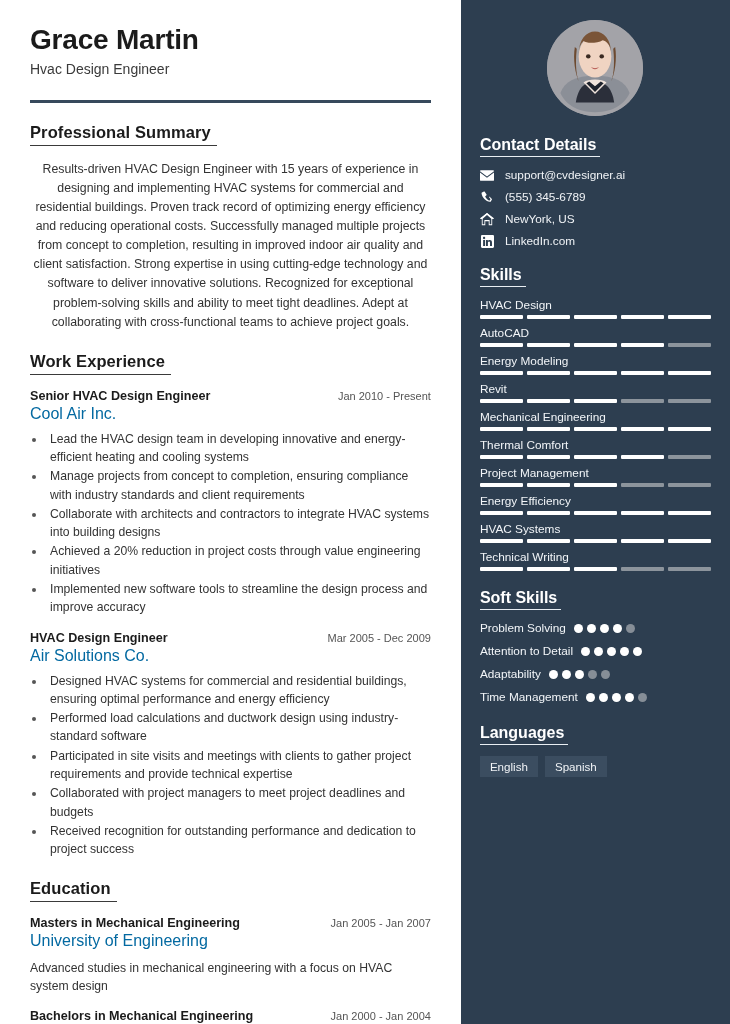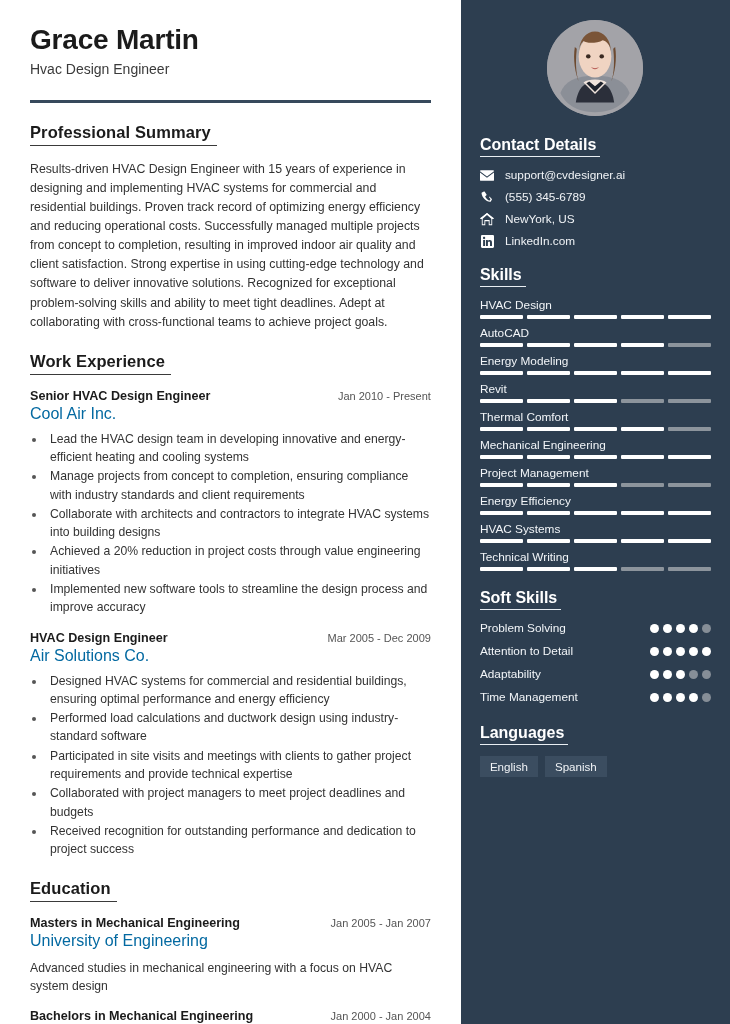--- a/index.html
+++ b/index.html
@@ -24,21 +24,21 @@
 
   .section { margin-top:20px; }
   .section-title {
     font-size:16.5px; font-weight:bold; color:#1b1b1b;
     display:inline-block; padding-bottom:3px; padding-right:6px;
     border-bottom:1.5px solid #3a3a3a; letter-spacing:0.1px;
   }
 
   .summary {
     font-size:12.3px; line-height:1.55; color:#333;
-    margin-top:14px; text-align:left;
+    margin-top:14px; text-align:center;
   }
 
   .entry { margin-top:14px; }
   .entry-head { display:flex; justify-content:space-between; align-items:baseline; }
   .entry-role { font-size:12.6px; font-weight:bold; color:#1b1b1b; }
   .entry-date { font-size:11px; color:#555; white-space:nowrap; padding-left:10px; }
   .entry-org { font-size:16px; color:#0369a1; margin-top:2px; }
 
   ul.bullets { margin:7px 0 0 16px; }
   ul.bullets li { font-size:12.2px; line-height:1.5; color:#333; margin-bottom:1px; padding-left:4px; }
@@ -69,21 +69,21 @@
   .contact-ico { width:15px; flex:0 0 15px; display:flex; align-items:center; justify-content:center; }
   .contact-ico svg { fill:#ffffff; display:block; }
   .contact-text { font-size:11.8px; color:#f0f3f6; }
 
   .skill { margin-bottom:7px; }
   .skill-name { font-size:11.8px; color:#f2f5f8; margin-bottom:3px; }
   .bar { display:flex; gap:4px; }
   .seg { height:4px; flex:1 1 0; border-radius:1px; background:#8c949c; }
   .seg.on { background:#ffffff; }
 
-  .soft { display:flex; align-items:flex-start; justify-content:space-between; margin-bottom:7px; gap:8px; }
+  .soft { display:flex; align-items:flex-start; margin-bottom:7px; gap:8px; }
   .soft-name { font-size:11.8px; color:#f2f5f8; line-height:1.35; max-width:120px; }
   .dots { display:flex; gap:4px; padding-top:3px; flex:0 0 auto; }
   .dot { width:9px; height:9px; border-radius:50%; background:#868e97; }
   .dot.on { background:#ffffff; }
 
   .langs { display:flex; flex-wrap:wrap; gap:7px; }
   .lang {
     font-size:11.6px; color:#f0f3f6; background:#3b4d60;
     padding:4px 10px; border-radius:0;
   }
@@ -269,37 +269,37 @@
             <div class="skill-name">Revit</div>
             <div class="bar">
               <span class="seg on"></span>
               <span class="seg on"></span>
               <span class="seg on"></span>
               <span class="seg"></span>
               <span class="seg"></span>
             </div>
           </div>
           <div class="skill">
+            <div class="skill-name">Mechanical Engineering</div>
+            <div class="bar">
+              <span class="seg on"></span>
+              <span class="seg on"></span>
+              <span class="seg on"></span>
+              <span class="seg on"></span>
+              <span class="seg on"></span>
+            </div>
+          </div>
+          <div class="skill">
             <div class="skill-name">Thermal Comfort</div>
             <div class="bar">
               <span class="seg on"></span>
               <span class="seg on"></span>
               <span class="seg on"></span>
               <span class="seg on"></span>
               <span class="seg"></span>
-            </div>
-          </div>
-          <div class="skill">
-            <div class="skill-name">Mechanical Engineering</div>
-            <div class="bar">
-              <span class="seg on"></span>
-              <span class="seg on"></span>
-              <span class="seg on"></span>
-              <span class="seg on"></span>
-              <span class="seg on"></span>
             </div>
           </div>
           <div class="skill">
             <div class="skill-name">Project Management</div>
             <div class="bar">
               <span class="seg on"></span>
               <span class="seg on"></span>
               <span class="seg on"></span>
               <span class="seg"></span>
               <span class="seg"></span>

